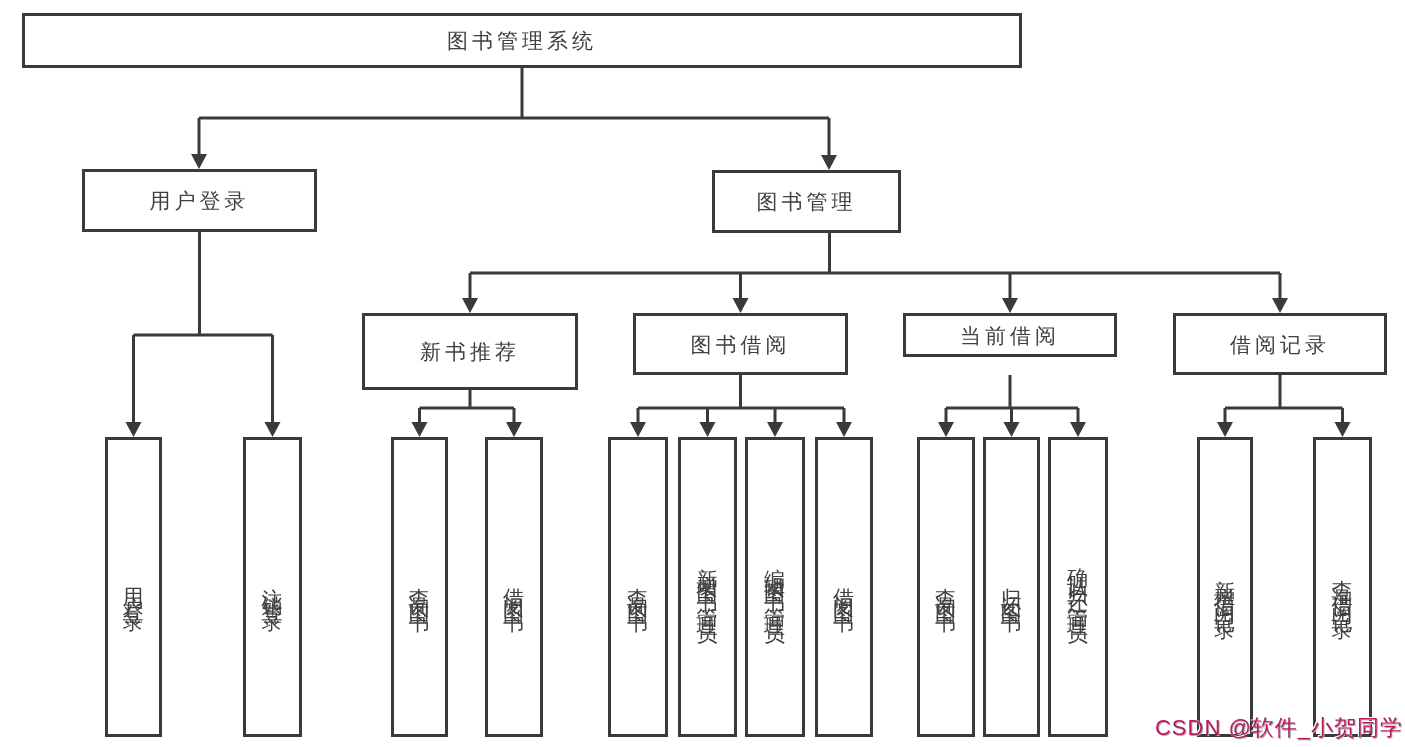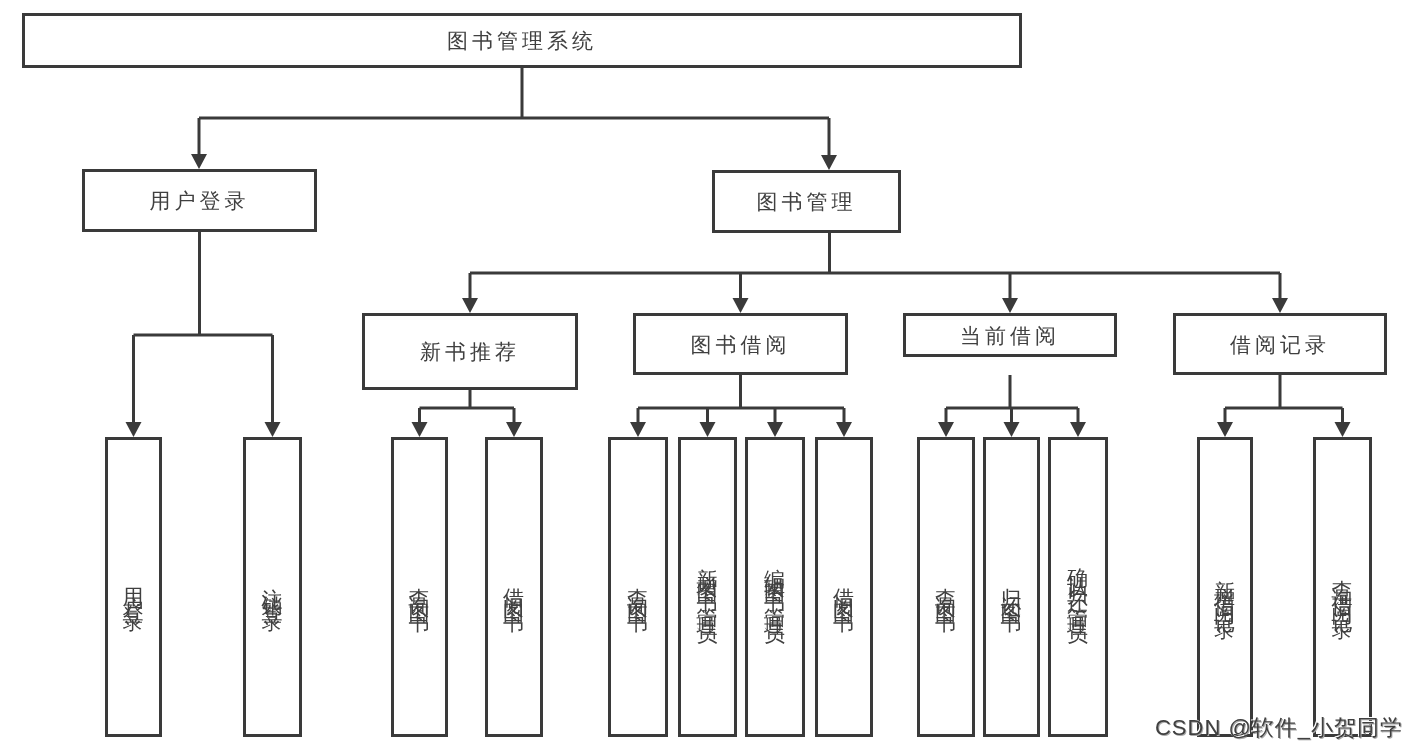--- a/index.html
+++ b/index.html
@@ -34,21 +34,21 @@
     font-size:21px;
     letter-spacing:8px;
     line-height:1;
   }
   .watermark{
     position:absolute;
     right:2px;
     bottom:4px;
     font-size:22px;
     letter-spacing:1px;
-    color:#404040;
+    color:#be185d;
     text-shadow:1px 1px 0 #a9a9a9, -1px -1px 0 #ffffff;
     white-space:nowrap;
   }
 </style>
 </head>
 <body>
 
 <div class="canvas">
 
   <svg class="wires" width="1405" height="747" viewBox="0 0 1405 747">

